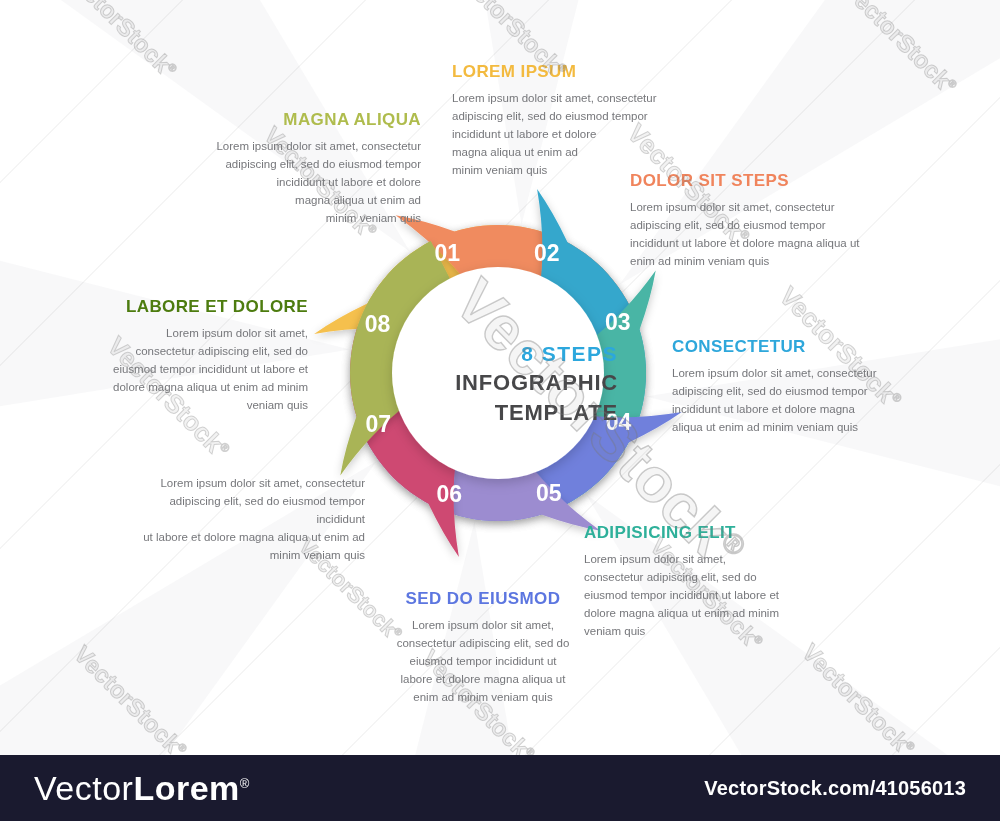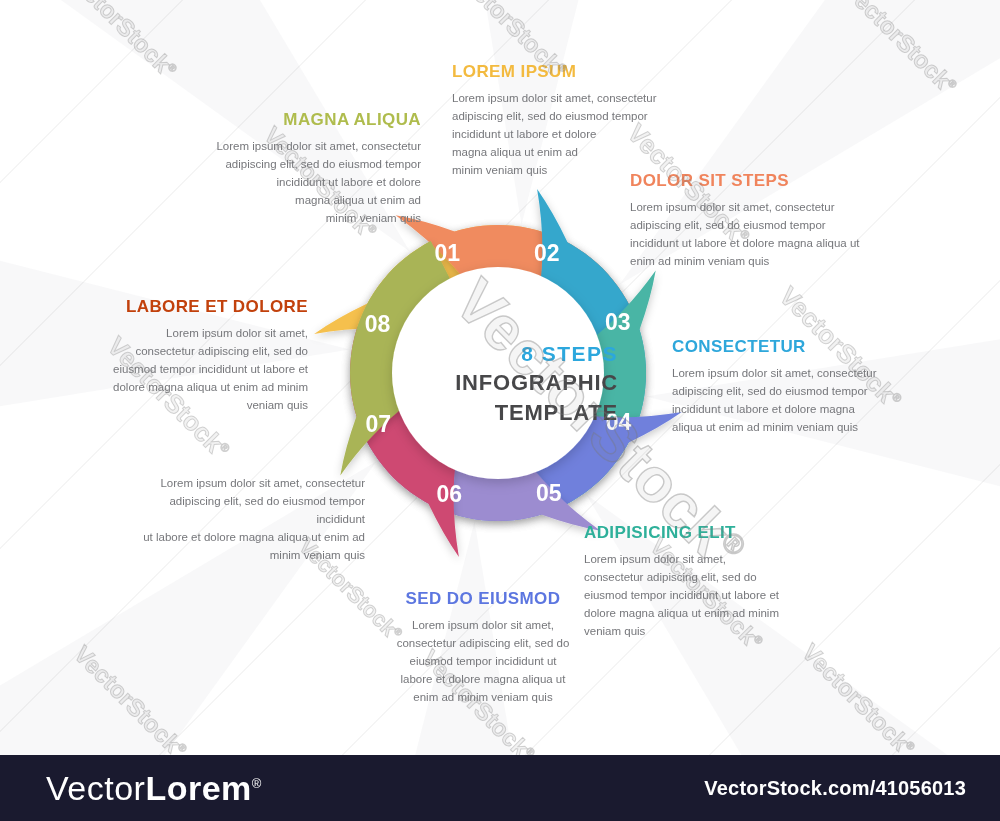--- a/index.html
+++ b/index.html
@@ -46,21 +46,21 @@
     -webkit-text-stroke:1.4px rgba(120,120,120,0.38);
     color:rgba(130,130,130,0.08);
   }
   
   .footer{
     position:absolute;left:0;right:0;bottom:0;height:66px;
     display:flex;align-items:center;justify-content:space-between;
     padding:0 34px;box-sizing:border-box;
   }
   .footer-logo{color:#fff;font-size:34px;letter-spacing:.5px;}
-  .f-thin{font-weight:300;margin-left:12px;}
+  .f-thin{font-weight:300;}
   .f-bold{font-weight:700;}
   .footer-logo sup{font-size:13px;vertical-align:super;}
   .footer-url{color:#fff;font-size:20px;font-weight:700;letter-spacing:.2px;}
 </style>
 </head>
 <body>
 
 <div class="stage" style="background: rgb(255, 255, 255);">
 
   <div class="diag-lines"></div>
@@ -145,21 +145,21 @@
 labore et dolore magna aliqua ut
 enim ad minim veniam quis</div>
   </div>
   <div class="step-block b6">
     <div class="step-body">Lorem ipsum dolor sit amet, consectetur
 adipiscing elit, sed do eiusmod tempor incididunt
 ut labore et dolore magna aliqua ut enim ad
 minim veniam quis</div>
   </div>
   <div class="step-block b7">
-    <div class="step-title" style="color: #c2410c;">LABORE ET DOLORE</div>
+    <div class="step-title" style="color: #4d7c0f;">LABORE ET DOLORE</div>
     <div class="step-body">Lorem ipsum dolor sit amet,
 consectetur adipiscing elit, sed do
 eiusmod tempor incididunt ut labore et
 dolore magna aliqua ut enim ad minim
 veniam quis</div>
   </div>
   <div class="step-block b8">
     <div class="step-title" style="color: rgb(175, 188, 77);">MAGNA ALIQUA</div>
     <div class="step-body">Lorem ipsum dolor sit amet, consectetur
 adipiscing elit, sed do eiusmod tempor

